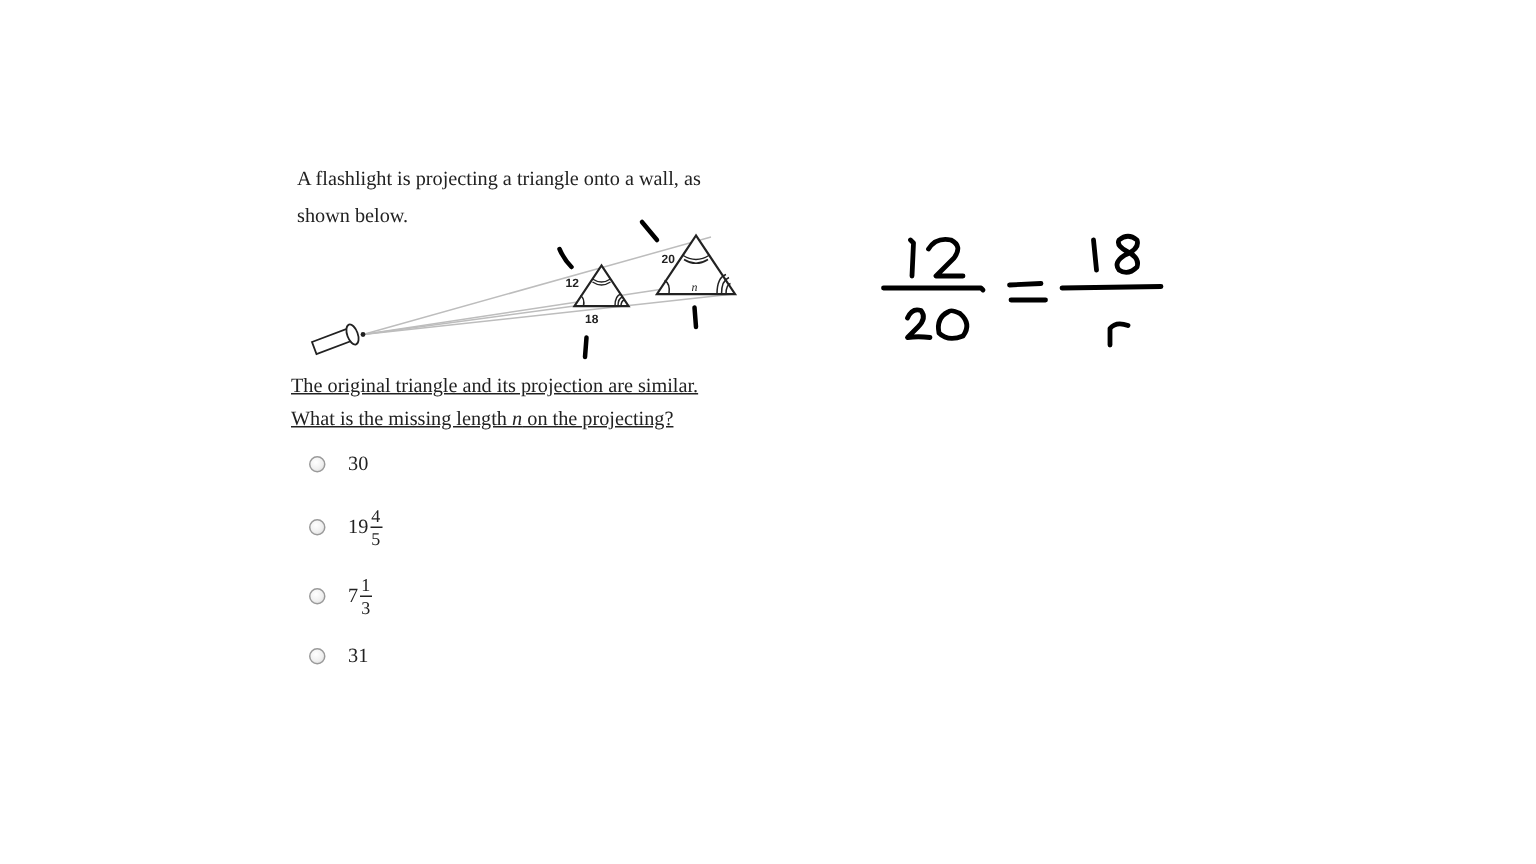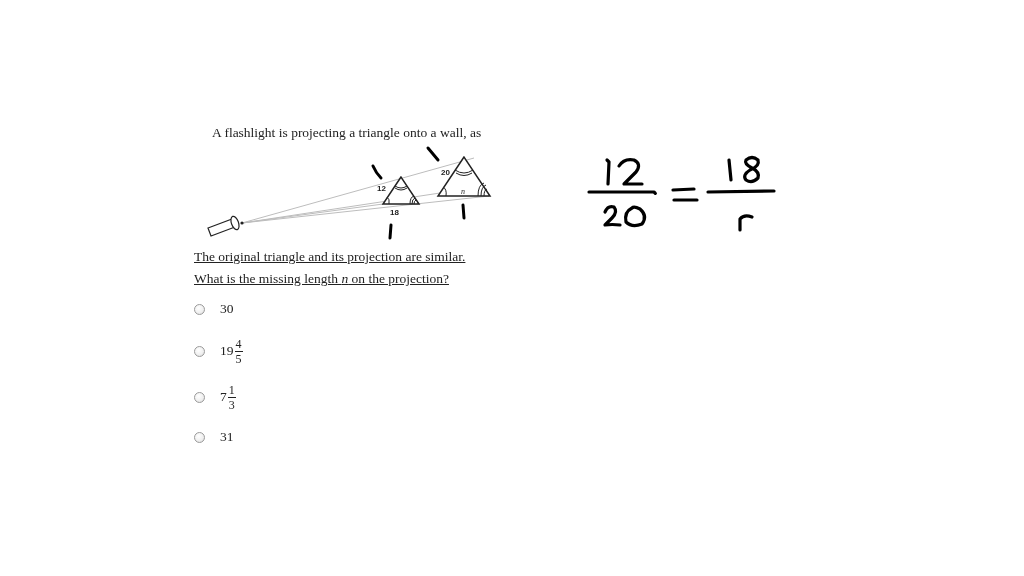--- a/index.html
+++ b/index.html
@@ -1,35 +1,36 @@
 <!DOCTYPE html>
 <html><head>
   <meta charset="utf-8">
   <style>
     html, body { margin: 0; padding: 0; background: #ffffff; }
     body { width: 1024px; height: 576px; position: relative; overflow: hidden; font-family: "Liberation Serif", serif; color: #222; }
     .question { position: absolute; left: 194px; top: 104px; width: 310px; }
-    .prompt { font-size: 13.5px; line-height: 21px; margin: 18px; }
+    .prompt { font-size: 13.5px; line-height: 21px; margin: 4px; }
     .figure { position: absolute; left: 194px; top: 143px; }
     .followup { position: absolute; left: 194px; top: 246px; font-size: 13.5px; line-height: 22px; width: 320px; text-decoration: underline; }
     .followup .var { font-style: italic; }
     .choices { position: absolute; left: 194px; top: 296px; }
-    .choice { position: absolute; left: 0; display: flex; align-items: center; height: 30px; cursor: pointer; }
+    .choice { position: absolute; left: 12px; display: flex; align-items: center; height: 30px; cursor: pointer; }
     .radio { width: 11px; height: 11px; border-radius: 50%; border: 1px solid #9a9a9a; background: radial-gradient(circle at 40% 35%, #ffffff 0%, #f0f0f0 55%, #d8d8d8 100%); box-sizing: border-box; }
     .choice-label { margin-left: 15px; font-size: 13.5px; display: flex; align-items: center; }
     .frac { display: inline-flex; flex-direction: column; align-items: center; margin-left: 1px; font-size: 12px; line-height: 12px; }
     .frac .num { border-bottom: 1px solid #222; padding: 0 1px 1px; }
     .frac .den { padding-top: 1px; }
     .handwriting { position: absolute; left: 580px; top: 150px; }
   </style>
 </head>
 <body>
 
 <div class="question">
   <p class="prompt">A flashlight is projecting a triangle onto a wall, as</p>
+  <p class="prompt">shown below.</p>
 </div>
 
 <div class="figure">
   <svg width="310" height="100" viewBox="194 143 310 100" xmlns="http://www.w3.org/2000/svg">
 
     <g stroke="#bdbdbd" stroke-width="1" fill="none">
       <line x1="242" y1="223" x2="474" y2="158"></line>
       <line x1="242" y1="223" x2="489" y2="196"></line>
       <line x1="242" y1="223" x2="383" y2="204"></line>
       <line x1="242" y1="223" x2="440" y2="193"></line>
@@ -74,21 +75,21 @@
       <path d="M373 166 Q376 173 381 178"></path>
       <path d="M428 148 Q433 154 438 160"></path>
       <path d="M463 205 L464 218"></path>
       <path d="M391 225 L390 238"></path>
     </g>
   </svg>
 </div>
 
 <div class="followup">
   <div>The original triangle and its projection are similar.</div>
-  <div><span>What is the missing length </span><span class="var">n</span><span> on the projection?</span></div>
+  <div><span>What is the missing length </span><span class="var">n</span><span> on the projecting?</span></div>
 </div>
 
 <div class="choices">
   <div class="choice" style="top:-2px">
     <span class="radio"></span>
     <span class="choice-label">
         <span>30</span>
       </span>
   </div>
   <div class="choice" style="top:40px">

